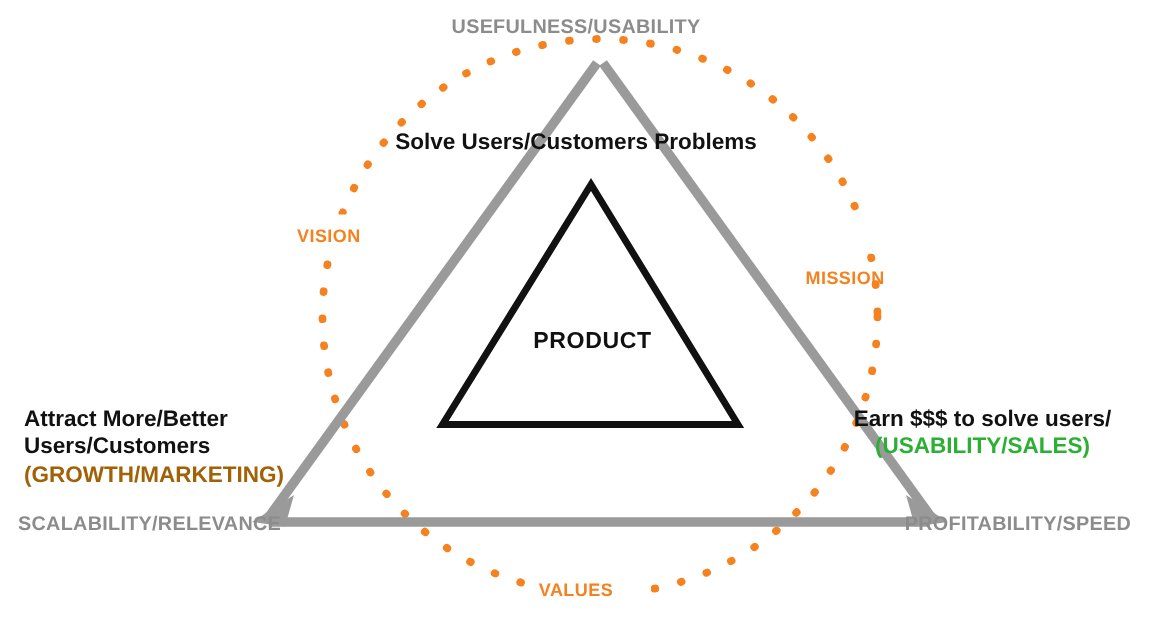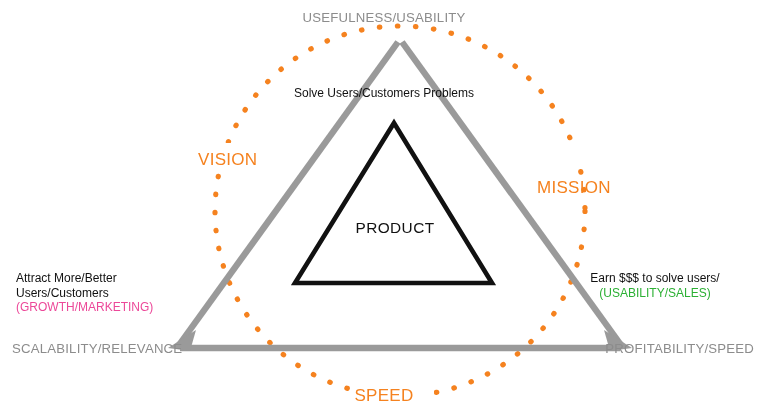--- a/index.html
+++ b/index.html
@@ -26,21 +26,21 @@
     position: absolute;
     left: 0;
     top: 0;
     width: 768px;
     height: 418px;
     overflow: visible;
   }
   .lbl {
     position: absolute;
     font-family: "Liberation Sans", sans-serif;
-    font-weight: normal;
+    font-weight: bold;
     white-space: nowrap;
     line-height: 1.22;
   }
 
   
   .corner-cap {
     font-size: 13.2px;
     letter-spacing: 0.2px;
     color: #8c8c8c;
   }
@@ -51,29 +51,29 @@
   }
   #cap-scalability {
     left: 12px; top: 341px;
   }
   #cap-profitability {
     right: 14px; top: 341px;
   }
 
   
   .arc-word {
-    font-size: 17px;
+    font-size: 12px;
     letter-spacing: 0.3px;
   }
   #word-vision   { left: 198px;  top: 150px; }
   #word-mission  { left: 537px;  top: 150px; margin-top: 28px; }
   #word-values   { left: 0; top: 386px; width: 768px; text-align: center; }
 
   
-  .vtx-block { font-size: 12px; }
+  .vtx-block { font-size: 15px; }
   .vtx-block .line { display: block; color: #111111; }
   .vtx-block .tag  { display: block; }
 
   #vtx-top {
     left: 0; top: 86px;
     width: 768px;
     text-align: center;
   }
   #vtx-left {
     left: 16px; top: 271px;
@@ -130,30 +130,30 @@
   <div class="lbl corner-cap" id="cap-usefulness">USEFULNESS/USABILITY</div>
 
   <div class="lbl corner-cap" id="cap-profitability">PROFITABILITY/SPEED</div>
 
   <div class="lbl corner-cap" id="cap-scalability">SCALABILITY/RELEVANCE</div>
 
   <div class="lbl arc-word" id="word-vision" style="color:#F5821F">VISION</div>
 
   <div class="lbl arc-word" id="word-mission" style="color:#F5821F">MISSION</div>
 
-  <div class="lbl arc-word" id="word-values" style="color:#F5821F">SPEED</div>
+  <div class="lbl arc-word" id="word-values" style="color:#F5821F">VALUES</div>
 
   <div class="lbl vtx-block" id="vtx-top">
     <span class="line">Solve Users/Customers Problems</span>
   </div>
 
   <div class="lbl vtx-block" id="vtx-left">
     <span class="line">Attract More/Better</span>
     <span class="line">Users/Customers</span>
-    <span class="tag" style="color:#ec4899">(GROWTH/MARKETING)</span>
+    <span class="tag" style="color:#a16207">(GROWTH/MARKETING)</span>
   </div>
 
   <div class="lbl vtx-block" id="vtx-right">
     <span class="line">Earn $$$ to solve users/</span>
     <span class="tag" style="color:#2CB034">(USABILITY/SALES)</span>
   </div>
 
   <div class="lbl" id="product-word">PRODUCT</div>
 
 </div>

